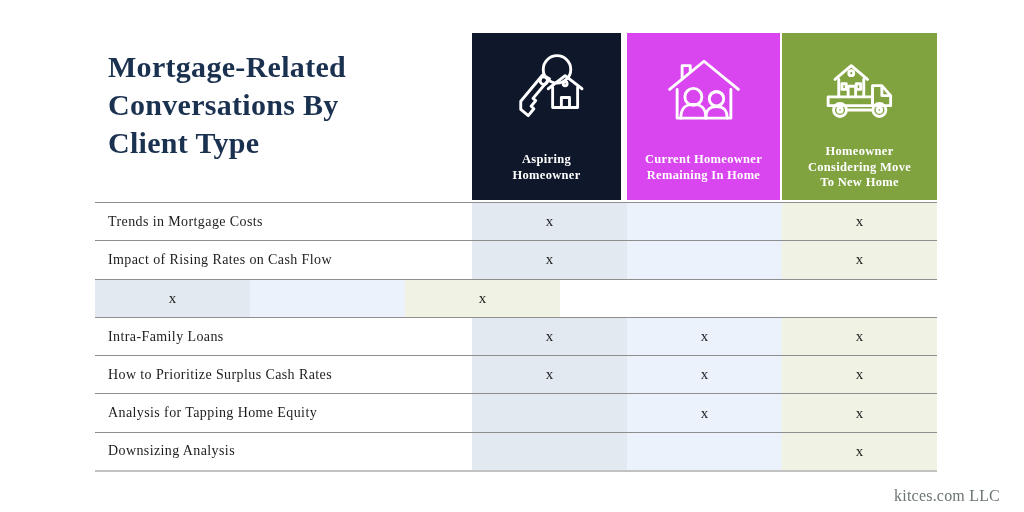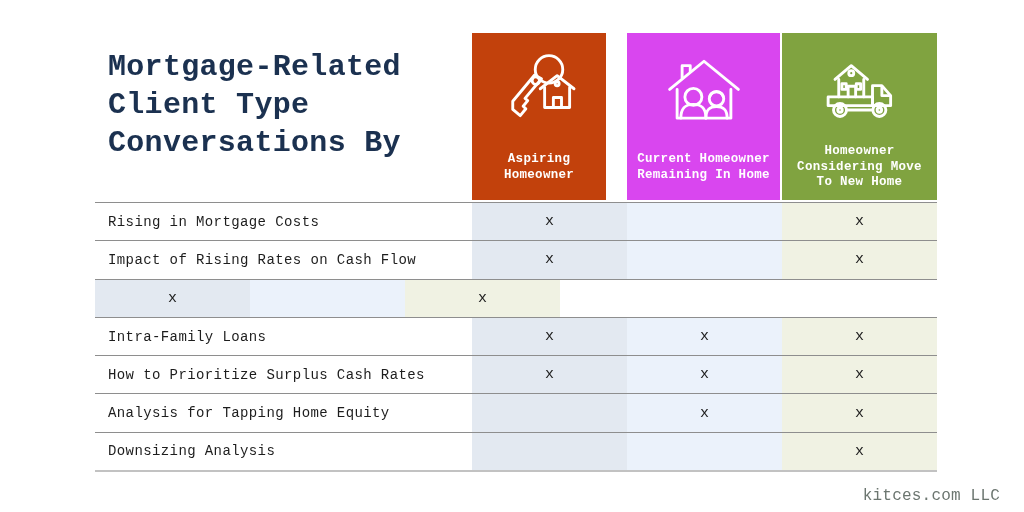--- a/index.html
+++ b/index.html
@@ -1,35 +1,35 @@
 <!DOCTYPE html>
 <html><head>
 <meta charset="utf-8">
 <style>
   html,body{margin:0;padding:0;background:#fff;}
   .canvas{
     position:relative;width:1024px;height:512px;background:#ffffff;
-    font-family:Liberation Mono, monospace;overflow:hidden;
+    font-family:Liberation Serif, serif;overflow:hidden;
   }
   .title{
     position:absolute;left:108px;top:48px;width:380px;
     font-size:30px;line-height:38px;font-weight:700;
     color:#1B3150;letter-spacing:.3px;
   }
   .colhead{
     position:absolute;top:33px;height:167px;box-sizing:border-box;
     display:flex;flex-direction:column;align-items:center;padding-top:12px;
   }
   .colhead .iconbox{height:90px;display:flex;align-items:center;justify-content:center;}
   .colhead .hlabel{
     flex:1;display:flex;flex-direction:column;justify-content:center;
     text-align:center;color:#fff;font-weight:700;font-size:12.5px;
     line-height:15.5px;letter-spacing:.3px;
   }
-  #colhead-0{left:472px;width:134px;background:#c2410c;}
+  #colhead-0{left:472px;width:149px;background:#0f172a;}
   #colhead-1{left:627px;width:153px;background:#d946ef;}
   #colhead-2{left:782px;width:155px;background:#80A340;}
   .table{
     position:absolute;left:95px;top:202px;width:842px;
     border-bottom:2px solid #C2C2C2;
   }
   .row{
     display:flex;height:38.3px;box-sizing:border-box;
     border-top:1px solid #8E8E8E;
   }
@@ -50,22 +50,22 @@
   }
   .icon-svg{display:block;}
 </style>
 </head>
 <body>
 
 <div class="canvas">
 
   <div class="title">
     <div>Mortgage-Related</div>
+    <div>Conversations By</div>
     <div>Client Type</div>
-    <div>Conversations By</div>
   </div>
 
   <div class="colhead" id="colhead-0">
     <div class="iconbox">
       <svg class="icon-svg" width="80" height="80" viewBox="0 0 64 64" fill="none" stroke="#ffffff" stroke-width="2.3" stroke-linecap="round" stroke-linejoin="round">
         <circle cx="40" cy="15.5" r="11"></circle>
         <path d="M28.5,20 L11,41 L11,47.5 L17,52.5 L21.5,47 L19.3,45 L23,40.5 L20.8,38.7 L34,23 Z"></path>
         <circle cx="29.5" cy="24.5" r="3"></circle>
         <path d="M33,31 L46.5,20.5 L60,31"></path>
         <path d="M36.5,30 V46 H56.5 V30"></path>
@@ -118,21 +118,21 @@
     </div>
     <div class="hlabel">
       <div>Homeowner</div>
       <div>Considering Move</div>
       <div>To New Home</div>
     </div>
   </div>
 
   <div class="table">
     <div class="row">
-      <div class="row-label">Rising in Mortgage Costs</div>
+      <div class="row-label">Trends in Mortgage Costs</div>
       <div class="cell c0">x</div>
       <div class="cell c1"></div>
       <div class="cell c2">x</div>
     </div>
     <div class="row">
       <div class="row-label">Impact of Rising Rates on Cash Flow</div>
       <div class="cell c0">x</div>
       <div class="cell c1"></div>
       <div class="cell c2">x</div>
     </div>

